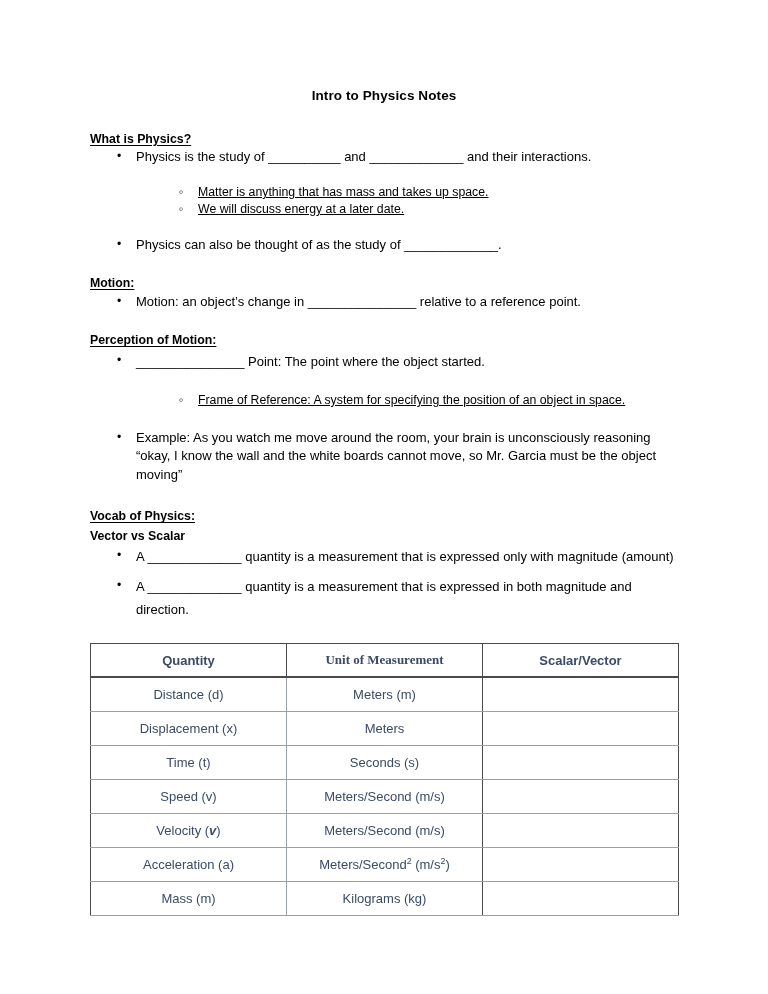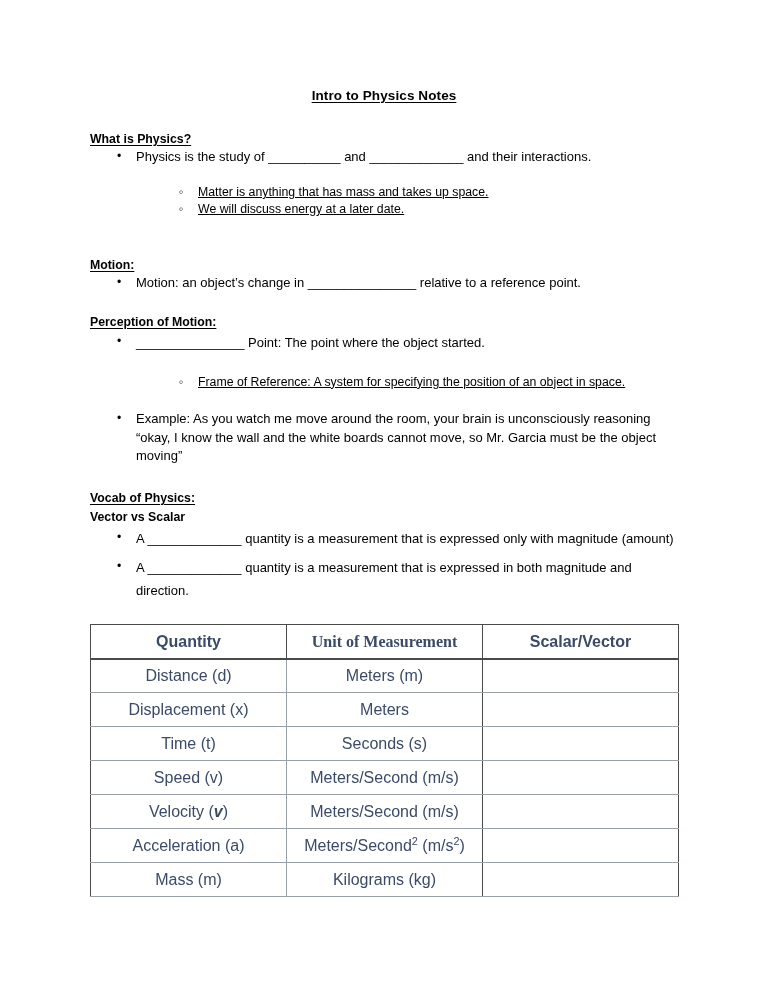--- a/index.html
+++ b/index.html
@@ -34,21 +34,20 @@
   
   .doc-title {
     text-align: center;
     font-size: 13.5px;
     font-weight: bold;
     line-height: 1.25;
     margin: 0 0 24px 0;
     letter-spacing: 0.1px;
   }
   .doc-title .u {
-    text-decoration: underline;
     text-underline-offset: 2px;
     margin-top: 48px;
   }
 
   
   .heading {
     font-size: 12.3px;
     font-weight: bold;
     line-height: 1.35;
     margin: 0;
@@ -118,21 +117,21 @@
     table-layout: fixed;
   }
   table.vocab col { width: 196px; }
   table.vocab th,
   table.vocab td {
     border: 1px solid #9aa0aa;
     height: 34px;
     text-align: center;
     vertical-align: middle;
     color: #3b4a66;
-    font-size: 16px;
+    font-size: 13px;
     font-weight: normal;
     padding: 0 4px;
     box-sizing: border-box;
   }
   table.vocab th {
     font-weight: bold;
     border-color: #4a4a4a;
     border-bottom: 2px solid #4a4a4a;
   }
   table.vocab tr.thick-top > td {
@@ -162,20 +161,23 @@
     <div class="heading-block">
       <span class="heading underlined">What is Physics?</span>
     </div>
     <ul class="lvl1">
       <li class="tight">Physics is the study of __________ and _____________ and their interactions.</li>
     </ul>
     <ul class="lvl2">
       <li>Matter is anything that has mass and takes up space.</li>
       <li>We will discuss energy at a later date.</li>
     </ul>
+    <ul class="lvl1">
+      <li class="tight">Physics can also be thought of as the study of _____________.</li>
+    </ul>
 
     <div class="gap-md"></div>
 
     <div class="heading-block">
       <span class="heading underlined">Motion:</span>
     </div>
     <ul class="lvl1">
       <li class="tight">Motion: an object’s change in _______________ relative to a reference point.</li>
     </ul>
 

